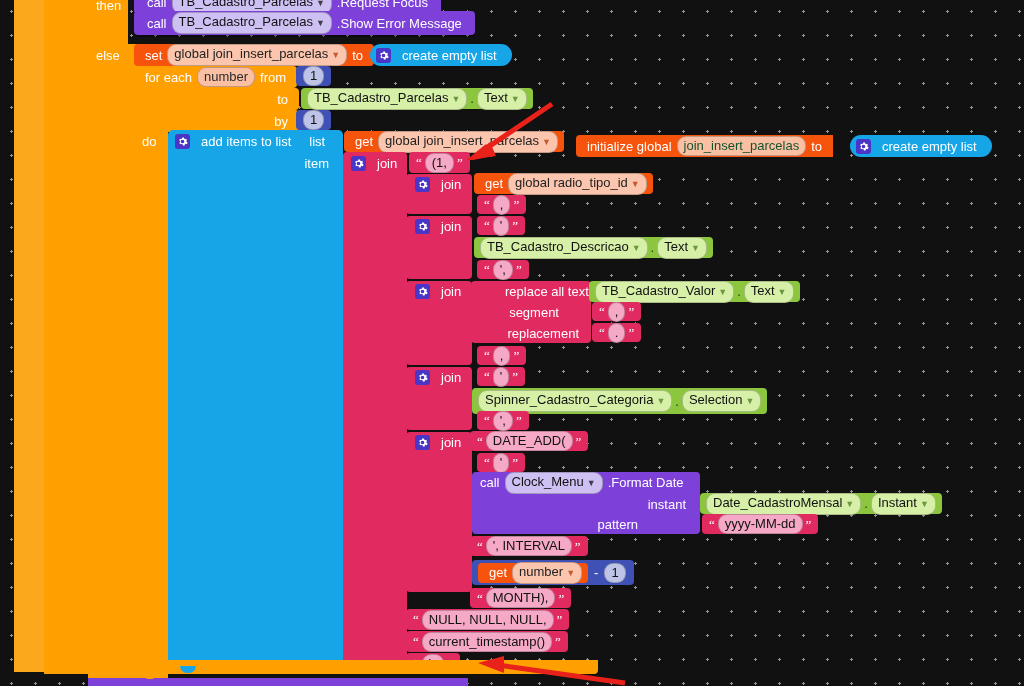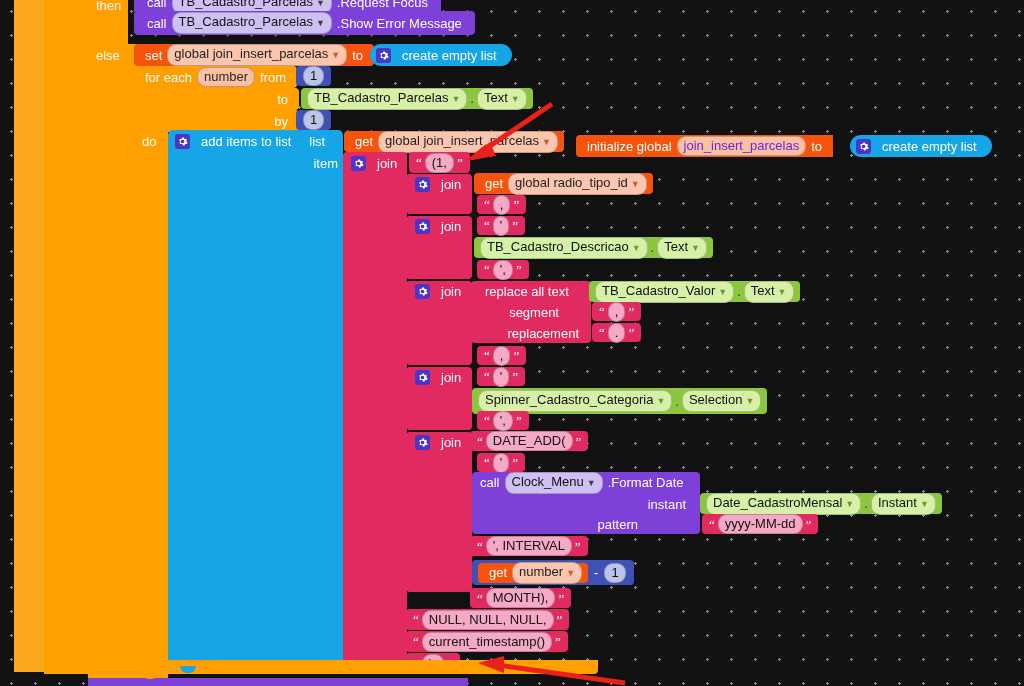--- a/index.html
+++ b/index.html
@@ -52,21 +52,21 @@
     color:#111;
     background:#fff;
     border:1px solid rgba(0,0,0,.22);
   }
   .pill-var   { background:#FBC0A4; color:#2a2a2a; }
   .pill-varl  { background:#FCC6AE; color:#222; }
   .pill-txt   { background:#F6A9C6; color:#111; }
   .pill-comp  { background:#CFC0F3; color:#111; }
   .pill-green { background:#D7F0A8; color:#111; }
   .pill-num   { background:#BDC4E8; color:#111; text-align:center; min-width:14px;}
-  .pill-init  { background:#FBC0A4; color:#6d28d9; }
+  .pill-init  { background:#FBC0A4; color:#14532d; }
 
   .dd{ font-size:9px; margin-left:3px; opacity:.75; }
   .dd-dark{ color:#4a7a1e; }
 
   
   .q{ font-size:13px; margin:0 3px; color:#fff; font-family:"Liberation Serif", serif; }
 
   
   .gear{
     width:15px;height:15px;border-radius:3px;
@@ -179,21 +179,21 @@
     <span class="lbl">add items to list</span>
     <span class="lbl" style="margin-left:8px;">list</span>
   </div>
   <div class="blk c-var" style="left:344px; top:131px; height:21px; padding:0 6px;">
     <span class="lbl">get</span>
     <span class="pill pill-varl">
       <span>global join_insert_parcelas</span><span class="dd" style="color:#B3380B">▼</span>
     </span>
   </div>
 
-  <div class="blk c-list" style="left:168px; top:153px; width:175px; height:20px; background:transparent; justify-content:flex-end; ">
+  <div class="blk c-list" style="left:168px; top:153px; width:175px; height:20px; background:transparent; justify-content:flex-end; padding-right:9px;">
     <span class="lbl">item</span>
   </div>
 
   <div class="blk c-var" style="left:576px; top:135px; height:22px; padding:0 6px; border-radius:4px 0 0 4px;">
     <span class="lbl">initialize global</span>
     <span class="pill pill-init">join_insert_parcelas</span>
     <span class="lbl">to</span>
   </div>
   <div class="blk c-list" style="left:850px; top:135px; height:22px; padding:0 10px 0 6px;">
     <span class="gear">
@@ -279,21 +279,21 @@
     <span class="gear">
       <svg width="11" height="11" viewBox="0 0 24 24">
           <path fill="#fff" d="M12 8a4 4 0 100 8 4 4 0 000-8zm9.4 4a7.5 7.5 0 01-.1 1.2l2 1.6-1.9 3.3-2.4-1a7.6 7.6 0 01-2 1.2l-.4 2.5h-3.8l-.4-2.5a7.6 7.6 0 01-2-1.2l-2.4 1L4.7 15l2-1.6A7.5 7.5 0 016.6 12c0-.4 0-.8.1-1.2l-2-1.6 1.9-3.3 2.4 1c.6-.5 1.3-.9 2-1.2l.4-2.5h3.8l.4 2.5c.7.3 1.4.7 2 1.2l2.4-1 1.9 3.3-2 1.6c.1.4.1.8.1 1.2z"></path>
           <circle cx="12" cy="12" r="3.2" fill="#4A35C6"></circle>
         </svg>
     </span>
     <span class="lbl">join</span>
   </div>
 
   <div class="abs c-text" style="left:471px; top:281px; width:120px; height:62px; border-radius:4px;"></div>
-  <div class="blk c-text" style="left:480px; top:281px; height:20px; background:transparent;">
+  <div class="blk c-text" style="left:500px; top:281px; height:20px; background:transparent;">
     <span class="lbl">replace all text</span>
   </div>
   <div class="blk c-getter" style="left:589px; top:281px; height:21px; padding:0 6px; color:#1d3b05;">
     <span class="pill pill-green">
       <span>TB_Cadastro_Valor</span><span class="dd dd-dark">▼</span>
     </span>
     <span class="lbl" style="padding:0 3px;">.</span>
     <span class="pill pill-green">
       <span>Text</span><span class="dd dd-dark">▼</span>
     </span>

